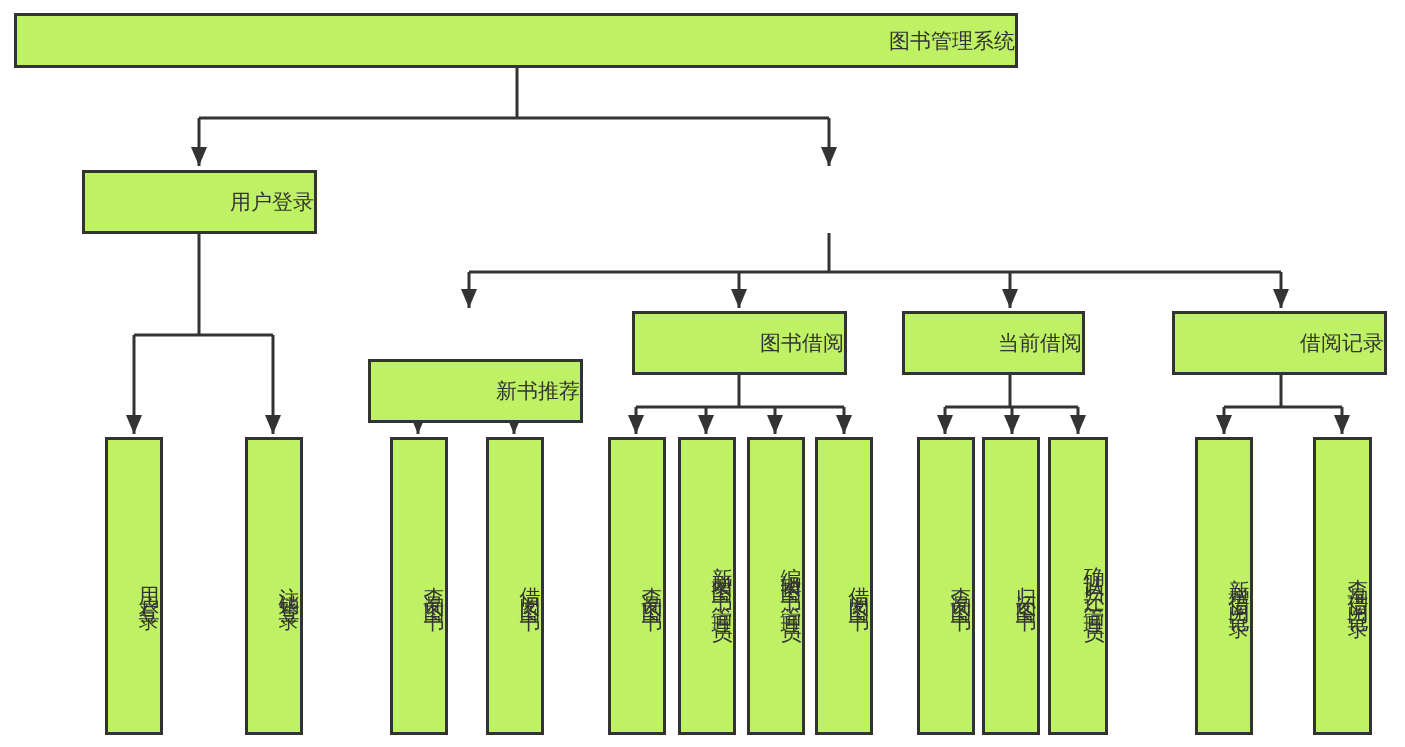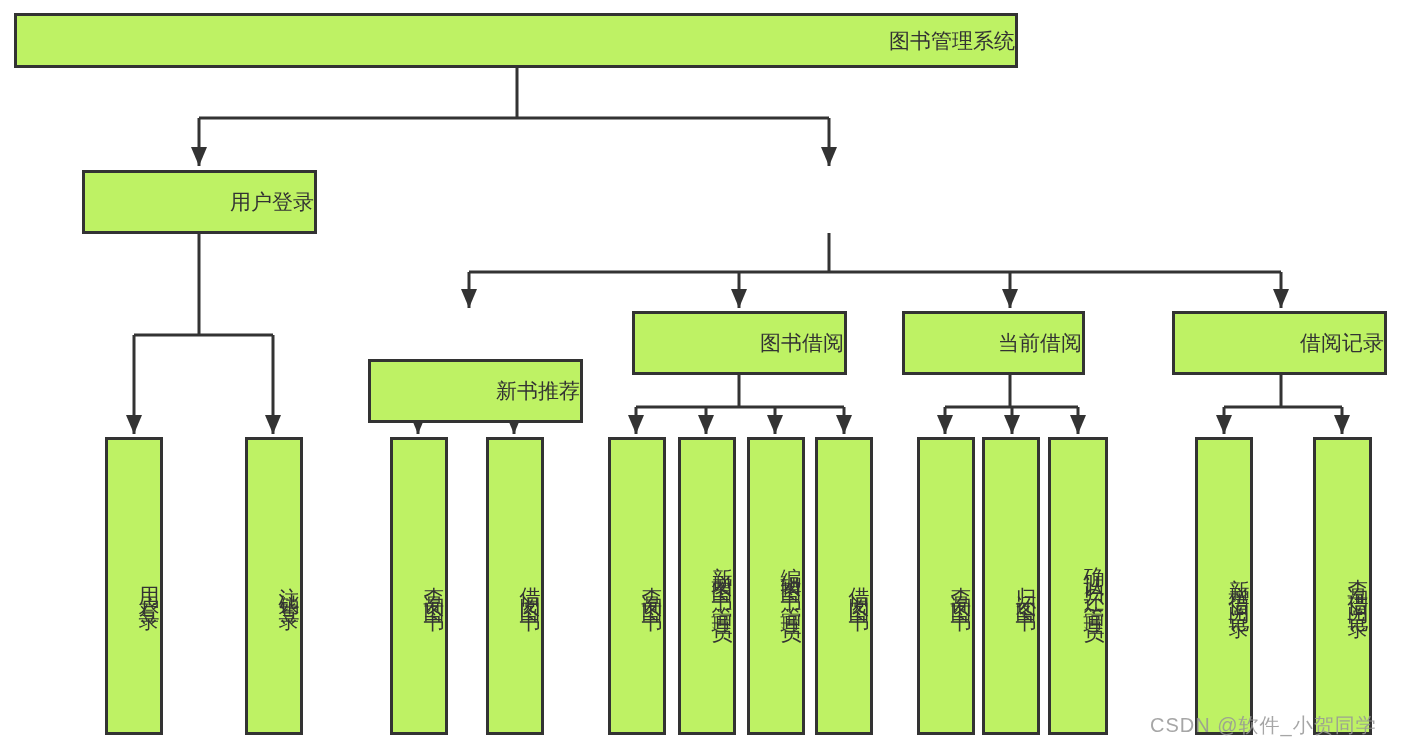--- a/index.html
+++ b/index.html
@@ -154,15 +154,14 @@
     <span class="vtext">确认归还（管理员）</span>
   </div>
 
   <div class="box leaf" style="left:1195px; top:437px; width:58px; height:298px;">
     <span class="vtext">新增借阅记录</span>
   </div>
   <div class="box leaf" style="left:1313px; top:437px; width:59px; height:298px;">
     <span class="vtext">查询借阅记录</span>
   </div>
 
-  <div class="watermark">CSDN @软件_小贺同学</div>
 
 </div>
 
 </body></html>

